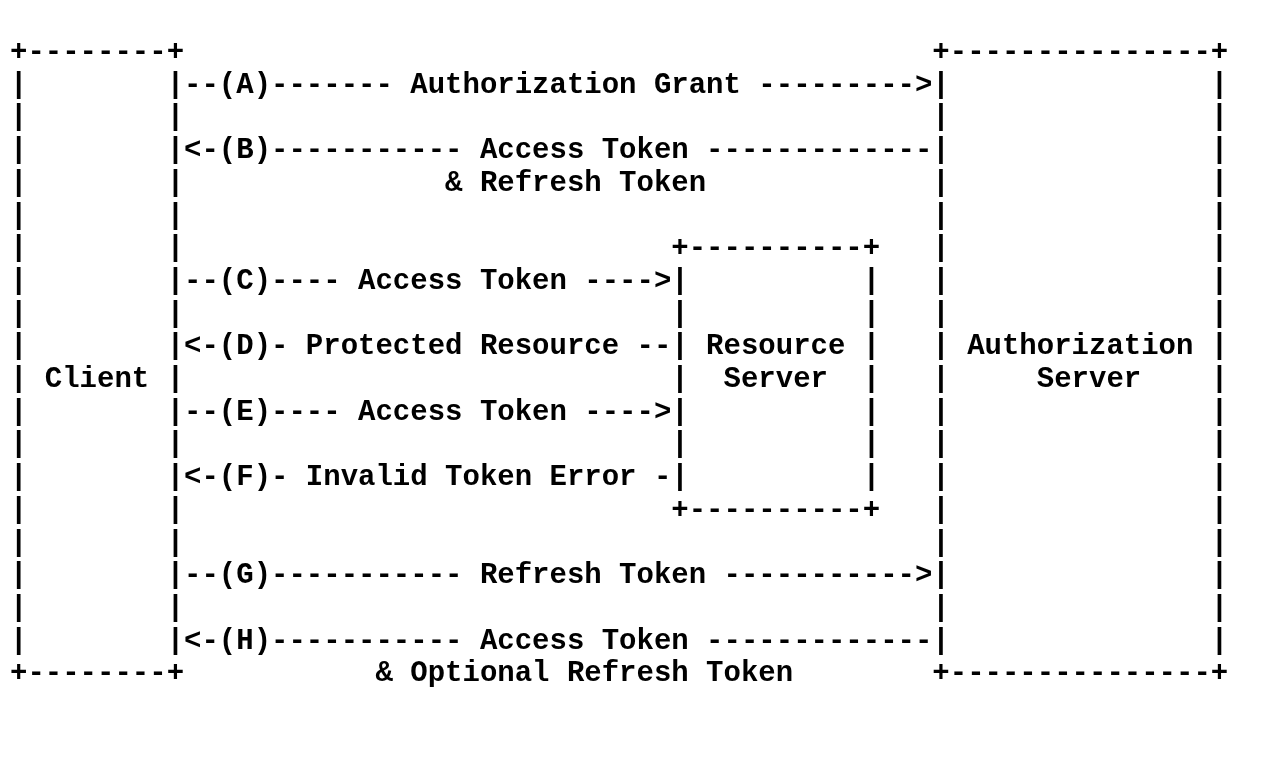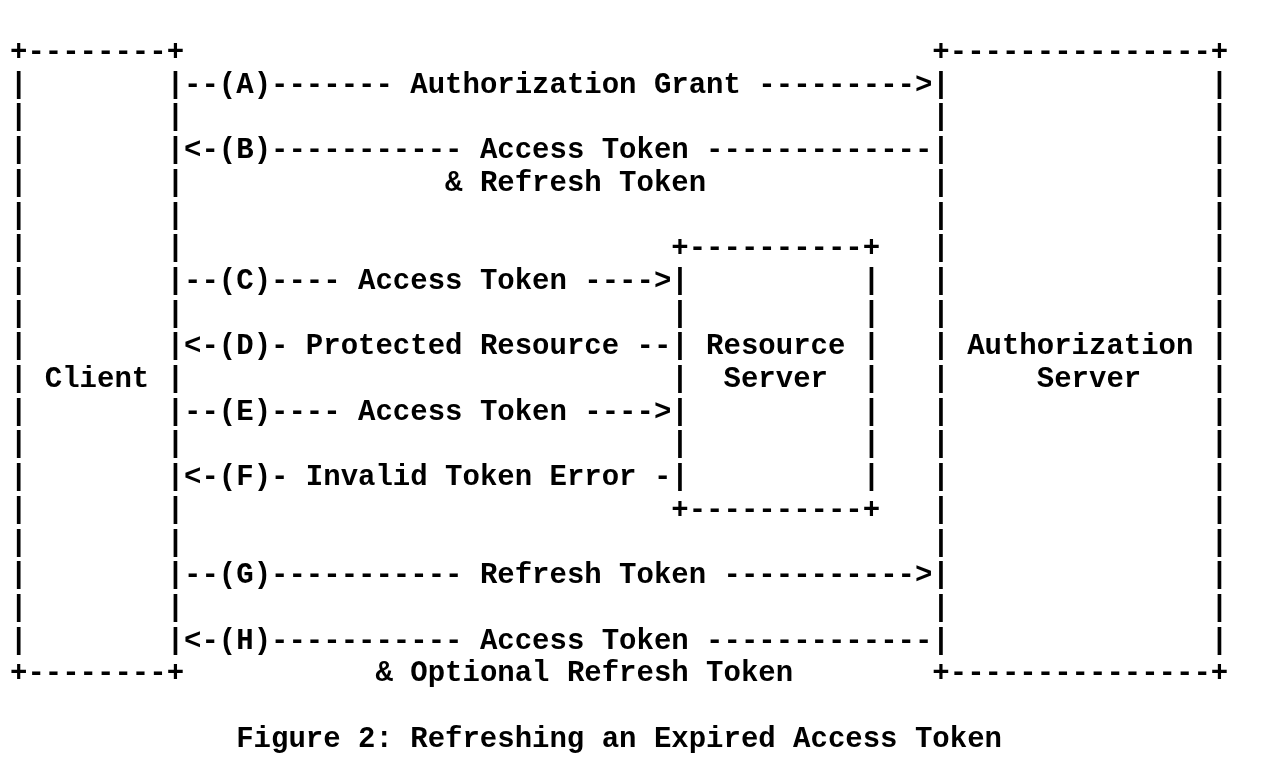--- a/index.html
+++ b/index.html
@@ -53,15 +53,14 @@
 |        |--(E)---- Access Token ----&gt;|          |   |               |
 |        |                            |          |   |               |
 |        |&lt;-(F)- Invalid Token Error -|          |   |               |
 |        |                            +----------+   |               |
 |        |                                           |               |
 |        |--(G)----------- Refresh Token -----------&gt;|               |
 |        |                                           |               |
 |        |&lt;-(H)----------- Access Token -------------|               |
 +--------+           &amp; Optional Refresh Token        +---------------+</pre>
 
-  <div class="caption">Figure 2: Refreshing an Expired Access Token</div>
 
 </div>
 
 </body></html>

